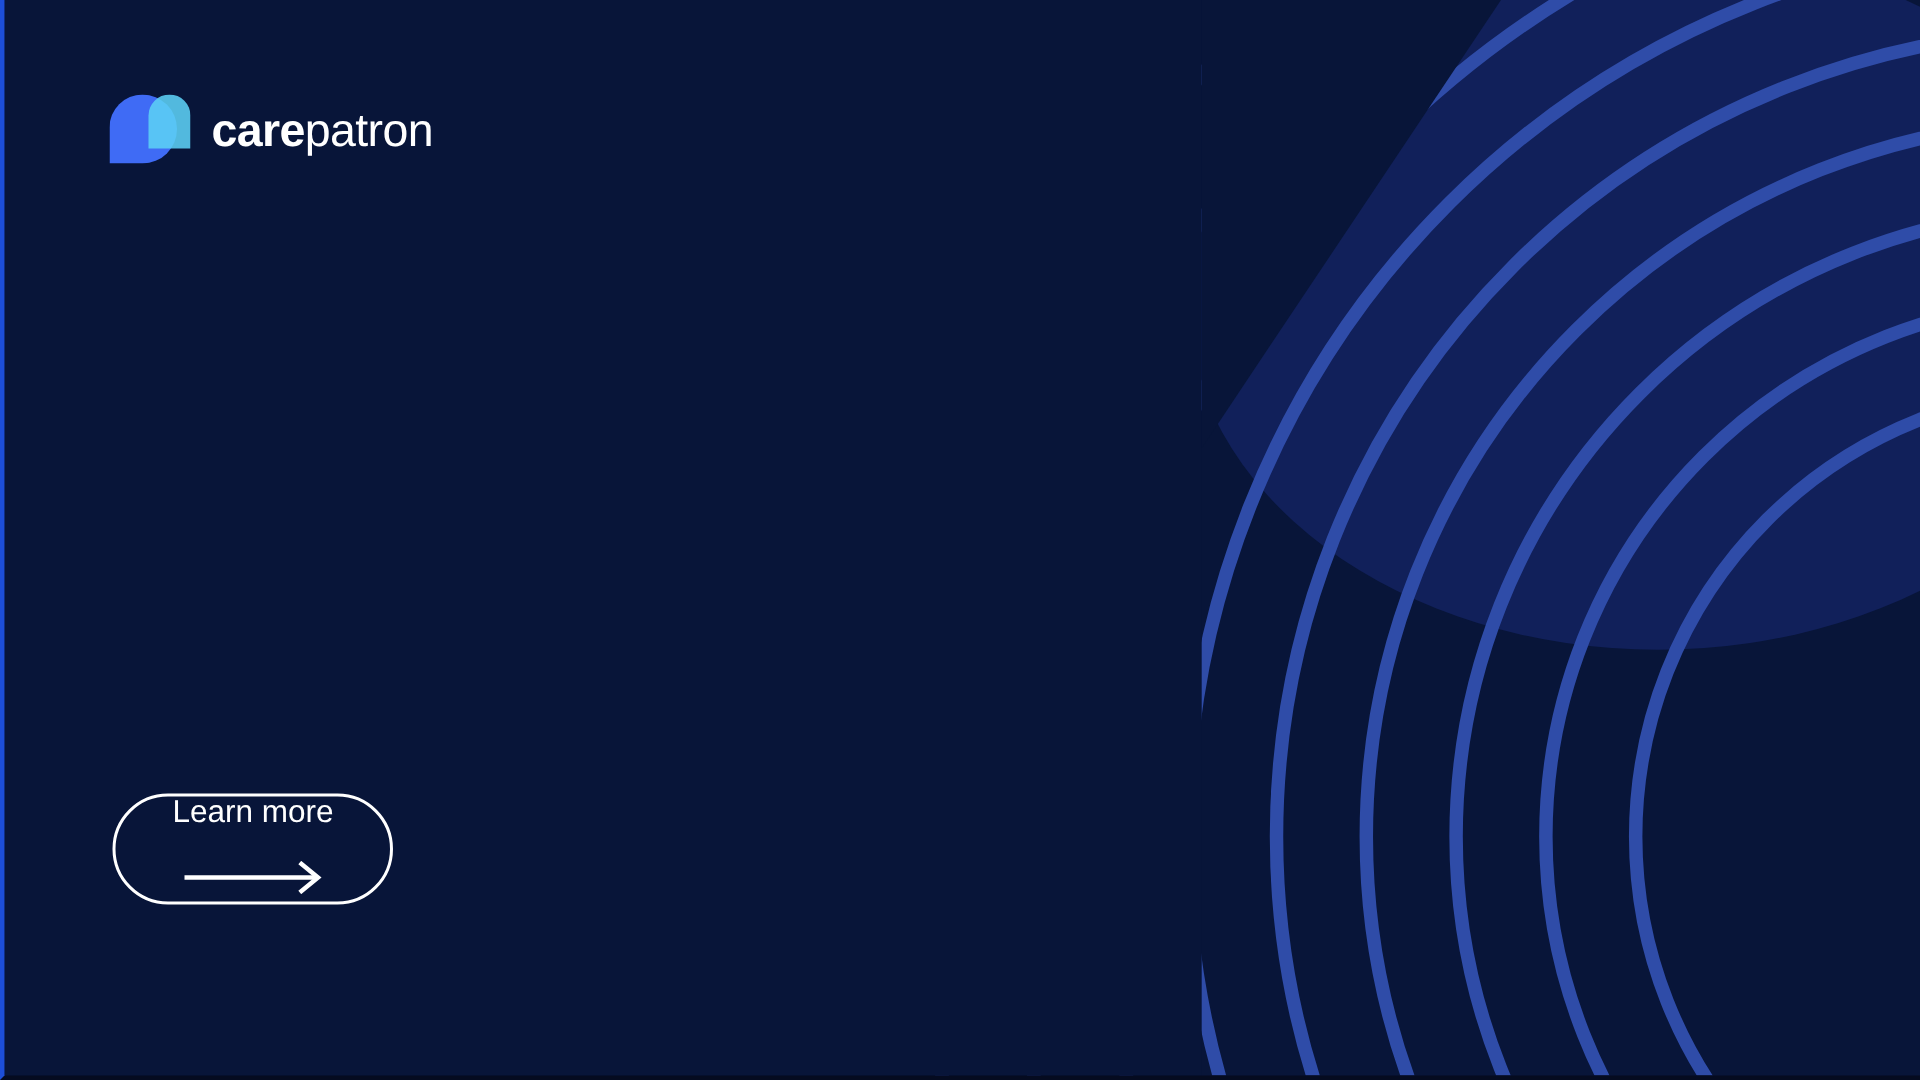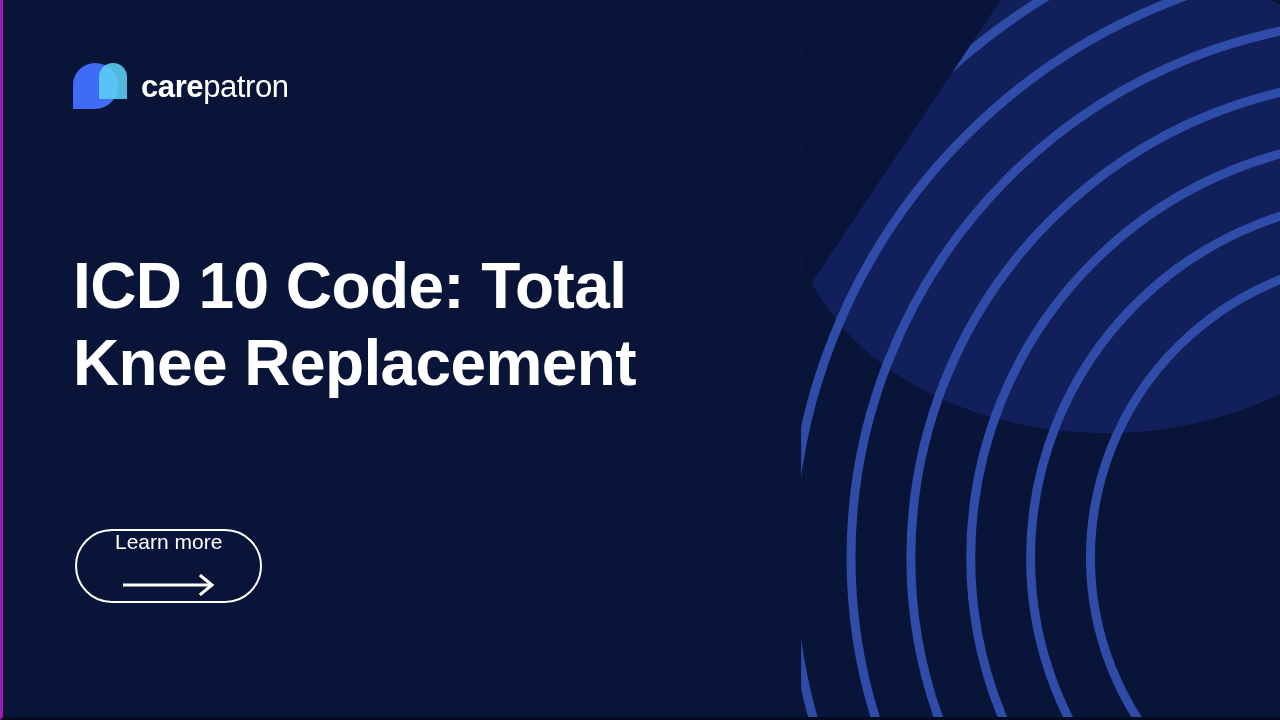--- a/index.html
+++ b/index.html
@@ -6,21 +6,21 @@
     margin: 0;
     padding: 0;
     background: #070f28;
   }
   #banner {
     position: relative;
     width: 1280px;
     height: 720px;
     overflow: hidden;
     background: #081539;
-    border-left: 3px solid #a21caf;
+    border-left: 3px solid #1d4ed8;
     border-bottom: 3px solid #050b20;
     box-sizing: border-box;
     font-family: "Liberation Sans", sans-serif;
   }
 
   
   #decor {
     position: absolute;
     inset: 0;
     width: 100%;
@@ -125,21 +125,20 @@
   <div class="logo">
     <svg class="logo-mark" viewBox="0 0 54 46" aria-hidden="true">
       <path d="M22 0 A22 22 0 0 0 0 22 L0 46 L22 46 A22 22 0 0 0 22 0 Z" fill="#3f6bf5"></path>
       <path d="M40 0 A14 14 0 0 0 26 14 L26 36 L54 36 L54 14 A14 14 0 0 0 40 0 Z" fill="#5cd0f5" opacity="0.88"></path>
     </svg>
     <span class="logo-word">
       <span class="w-bold">care</span><span class="w-light">patron</span>
     </span>
   </div>
 
-  <h1 class="headline">ICD 10 Code: Total Knee Replacement</h1>
 
   <button class="cta">
     <span class="cta-label">Learn more</span>
     <svg class="cta-arrow" width="94" height="22" viewBox="0 0 94 22" aria-hidden="true">
       <line x1="1" y1="11" x2="88" y2="11" stroke="#ffffff" stroke-width="3"></line>
       <polyline points="79,2 90,11 79,20" fill="none" stroke="#ffffff" stroke-width="3" stroke-linecap="square" stroke-linejoin="miter"></polyline>
     </svg>
   </button>
 
 </div>

